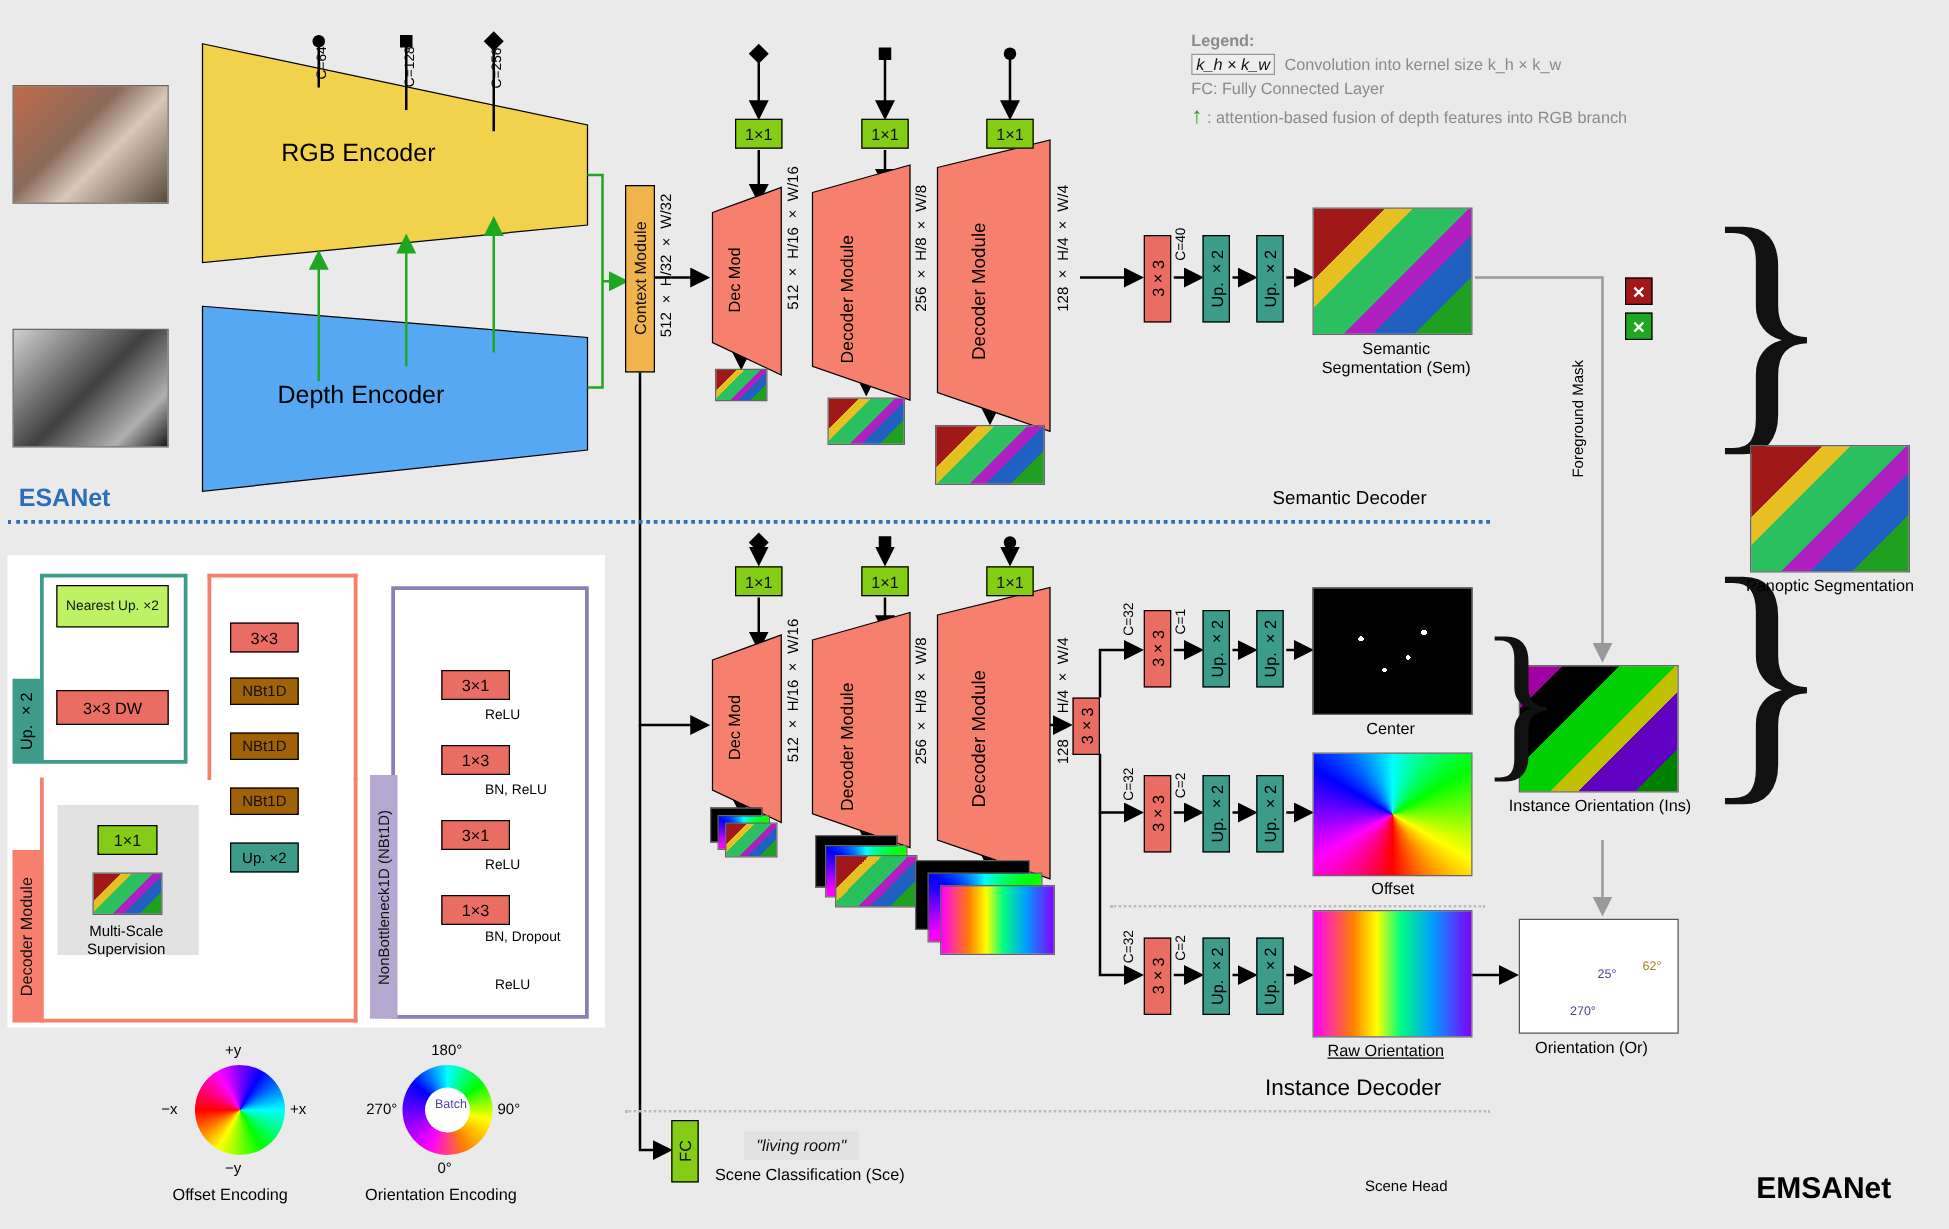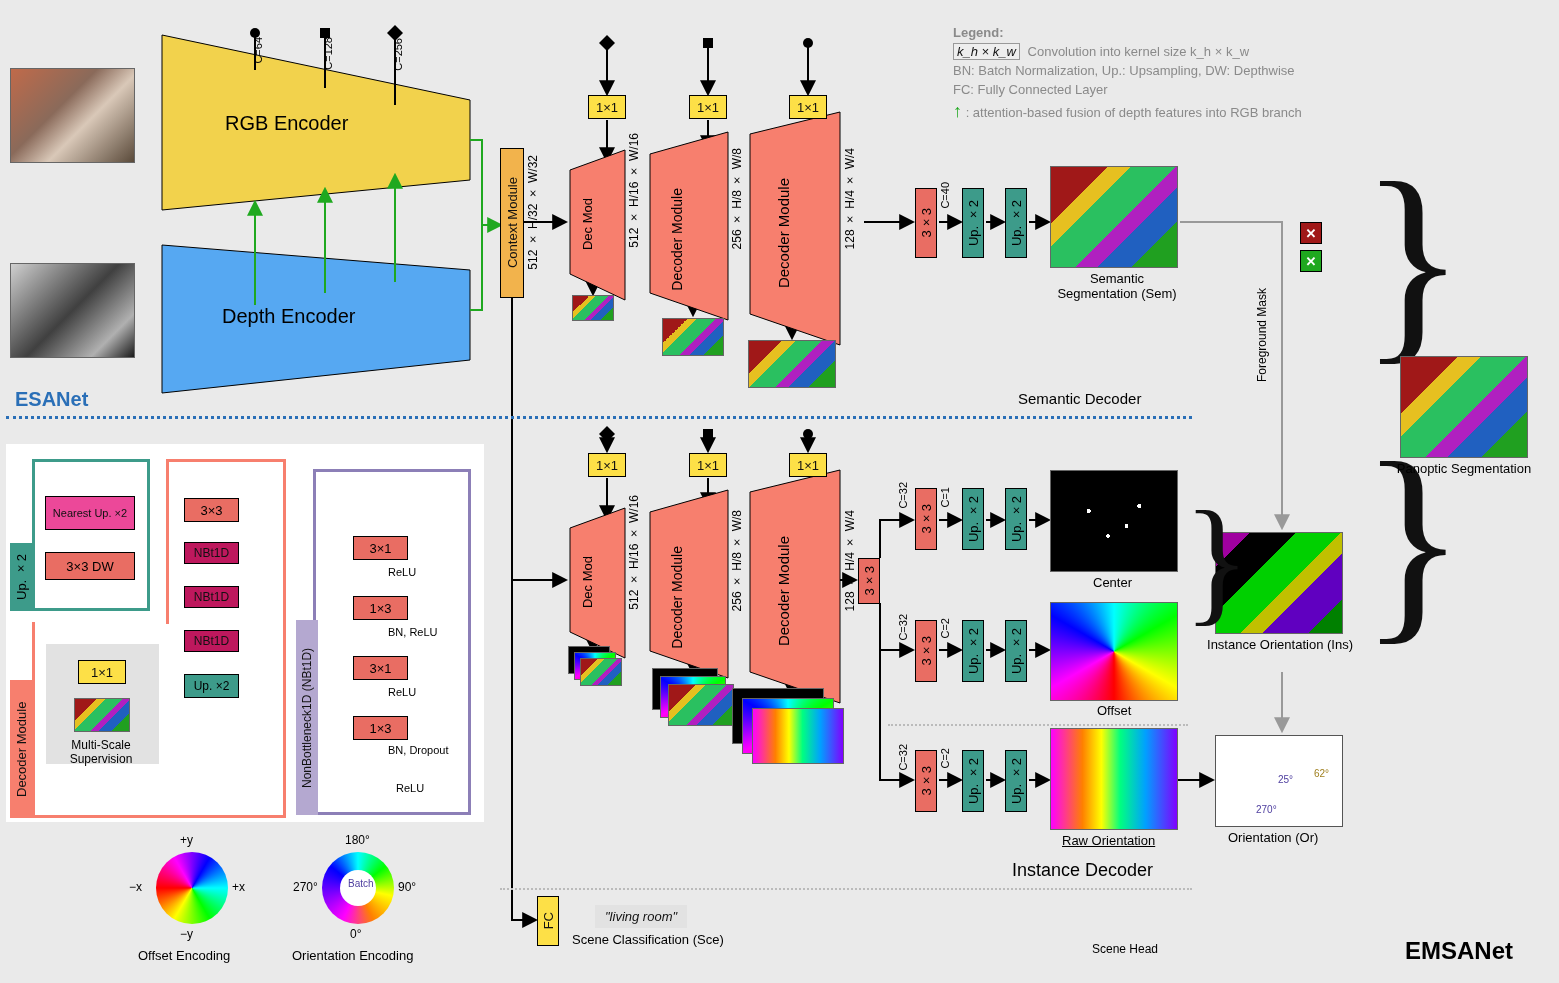--- a/index.html
+++ b/index.html
@@ -1,23 +1,23 @@
 <!DOCTYPE html>
 <html><head>
 <meta charset="utf-8">
 <style>
   body{margin:0;background:#eaeaea;font-family:Arial,Helvetica,sans-serif;font-size:13px;color:#111}
   .canvas{position:relative;width:1559px;height:983px;background:#eaeaea;overflow:hidden}
   .abs{position:absolute}
   .box{position:absolute;display:flex;align-items:center;justify-content:center;border:1px solid #000;box-sizing:border-box}
   .vtxt{writing-mode:vertical-rl;transform:rotate(180deg);white-space:nowrap}
-  .cyan{background:#fde047}
+  .cyan{background:#84cc16}
   .red{background:#e96d63;color:#000}
   .teal{background:#3d9b8a;color:#000}
-  .purple{background:#be185d}
+  .purple{background:#a16207}
   .orange{background:#f2b34c}
   .salmon{background:#f77f6e}
   .grey{color:#8a8a8a}
   .lbl{position:absolute;color:#000}
   .thumb{position:absolute;border:1px solid #666;box-sizing:border-box}
   .rgbthumb{background:linear-gradient(135deg,#c06a4a 0%,#8a6a5a 40%,#d9c8b8 60%,#5a4a3a 100%)}
   .depththumb{background:linear-gradient(135deg,#d0d0d0 0%,#404040 50%,#b0b0b0 80%,#1a1a1a 100%)}
   .segthumb{background:linear-gradient(135deg,#a01818 0 25%,#e6c020 25% 35%,#2ac060 35% 55%,#b020c0 55% 65%,#2060c0 65% 80%,#20a020 80% 100%)}
   .centerthumb{background:radial-gradient(circle at 30% 40%,#fff 0 2%,transparent 2%),radial-gradient(circle at 60% 55%,#fff 0 2%,transparent 2%),radial-gradient(circle at 45% 65%,#fff 0 2%,transparent 2%),radial-gradient(circle at 70% 35%,#fff 0 2%,transparent 2%),#000}
   .offsetthumb{background:conic-gradient(from 0deg,#00ffff,#00ff00,#ffff00,#ff0000,#ff00ff,#0000ff,#00ffff)}
@@ -38,21 +38,20 @@
 <body>
 
 <div class="canvas">
 
   <div class="abs" style="left:953px;top:25px;width:560px">
     <div class="grey" style="font-weight:bold">Legend:</div>
     <div style="margin-top:4px">
       <span class="legendbox">k_h × k_w</span>
       <span class="grey" style="margin-left:4px">Convolution into kernel size k_h × k_w</span>
     </div>
-    <div class="grey" style="margin-top:4px">BN: Batch Normalization, Up.: Upsampling, DW: Depthwise</div>
     <div class="grey" style="margin-top:4px">FC: Fully Connected Layer</div>
     <div class="grey" style="margin-top:4px">
       <span style="color:#1fa81f;font-size:18px">↑</span>
       <span>: attention-based fusion of depth features into RGB branch</span>
     </div>
   </div>
 
   <div class="thumb rgbthumb" style="left:10px;top:68px;width:125px;height:95px"></div>
   <div class="thumb depththumb" style="left:10px;top:263px;width:125px;height:95px"></div>
 
@@ -319,21 +318,21 @@
     </div>
   <div class="abs" style="left:595px;top:905px;background:#e2e2e2;padding:4px 10px;font-style:italic">"living room"</div>
   <div class="lbl" style="left:572px;top:932px">Scene Classification (Sce)</div>
   <div class="lbl" style="left:1092px;top:942px;font-size:12px">Scene Head</div>
   <div class="lbl" style="left:1405px;top:937px;font-size:24px;font-weight:bold">EMSANet</div>
 
   <div class="abs white" style="left:6px;top:444px;width:478px;height:378px;border:none;background:#fff"></div>
 
   <div class="abs" style="left:32px;top:459px;width:118px;height:152px;border:3px solid #3d9b8a;box-sizing:border-box"></div>
   <div class="box teal vtxt" style="left:10px;top:543px;width:22px;height:68px;border:none">Up. ×2</div>
-  <div class="box" style="left:45px;top:496px;width:90px;height:34px;background:#ec4899;font-size:11px;text-align:center">Nearest Up. ×2</div>
+  <div class="box" style="left:45px;top:468px;width:90px;height:34px;background:#bef264;font-size:11px;text-align:center">Nearest Up. ×2</div>
   <div class="box red" style="left:45px;top:552px;width:90px;height:28px">3×3 DW</div>
 
   <div class="abs" style="left:32px;top:622px;width:254px;height:196px;border-left:3px solid #f77f6e;border-bottom:3px solid #f77f6e;border-right:3px solid #f77f6e;box-sizing:border-box"></div>
   <div class="abs" style="left:166px;top:459px;width:120px;height:165px;border-top:3px solid #f77f6e;border-right:3px solid #f77f6e;border-left:3px solid #f77f6e;box-sizing:border-box"></div>
   <div class="box salmon vtxt" style="left:10px;top:680px;width:22px;height:138px;border:none">Decoder Module</div>
   <div class="box red" style="left:184px;top:498px;width:55px;height:24px">3×3</div>
   <div class="box purple" style="left:184px;top:542px;width:55px;height:22px;font-size:12px">NBt1D</div>
   <div class="box purple" style="left:184px;top:586px;width:55px;height:22px;font-size:12px">NBt1D</div>
   <div class="box purple" style="left:184px;top:630px;width:55px;height:22px;font-size:12px">NBt1D</div>
   <div class="box teal" style="left:184px;top:674px;width:55px;height:24px;font-size:12px">Up. ×2</div>

